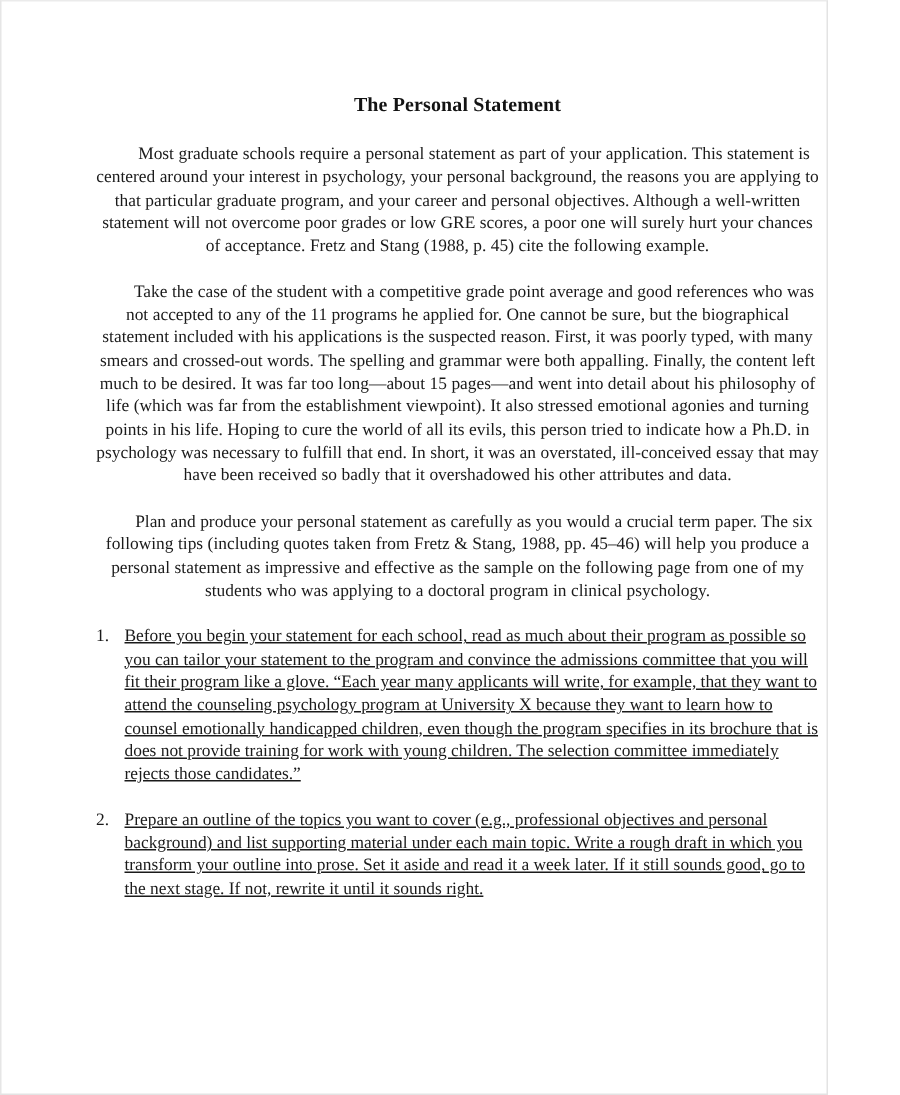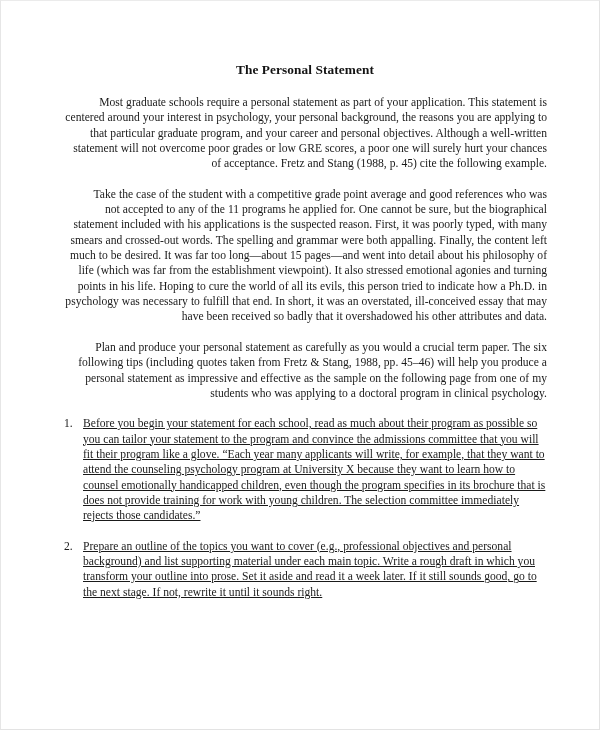--- a/index.html
+++ b/index.html
@@ -11,21 +11,21 @@
     width: 600px;
     height: 730px;
     overflow: hidden;
     font-family: "Liberation Serif", "DejaVu Serif", serif;
     color: #1a1a1a;
   }
 
   .page {
     position: relative;
     box-sizing: border-box;
-    width: 600px;
+    width: 552px;
     height: 730px;
     background: #ffffff;
     border: 1px solid #e3e3e3;
     border-top-color: #ebebeb;
     border-left-color: #e6e6e6;
     padding: 15px;
   }
 
   .page-inner {
     box-sizing: border-box;
@@ -54,21 +54,21 @@
     position: absolute;
     top: 94px;
     left: 0;
     width: 484px;
   }
 
   p.para {
     margin: 0 0 15px 0;
     font-size: 11.6px;
     line-height: 15.35px;
-    text-align: right;
+    text-align: center;
     text-indent: 22px;
     color: #1a1a1a;
     word-spacing: 0.1px;
   }
 
   ol.tips {
     margin: 0;
     padding: 0;
     list-style: none;
     counter-reset: tipnum;

